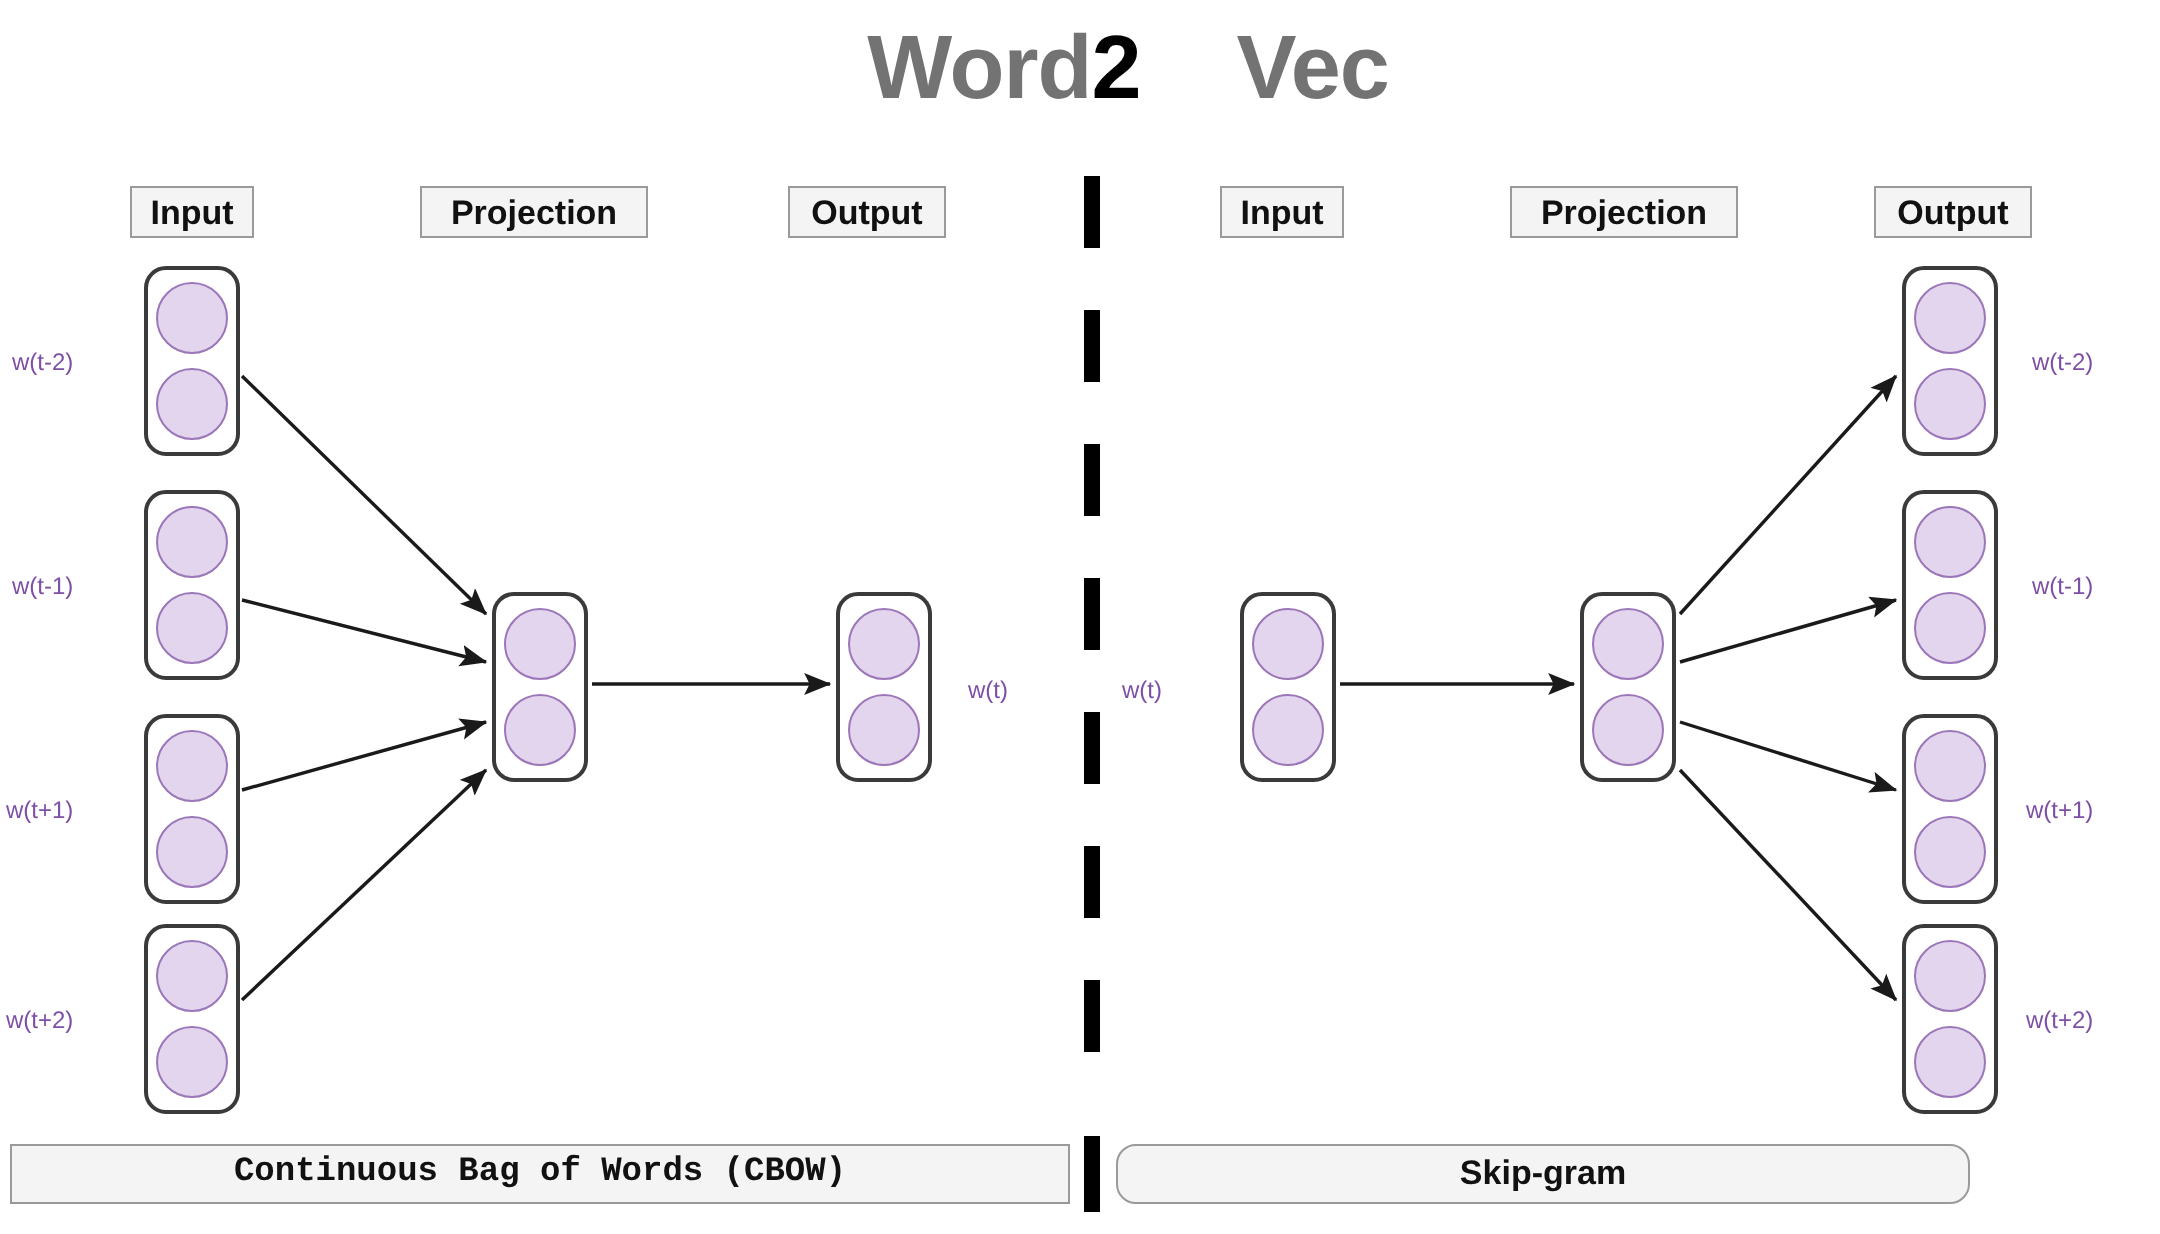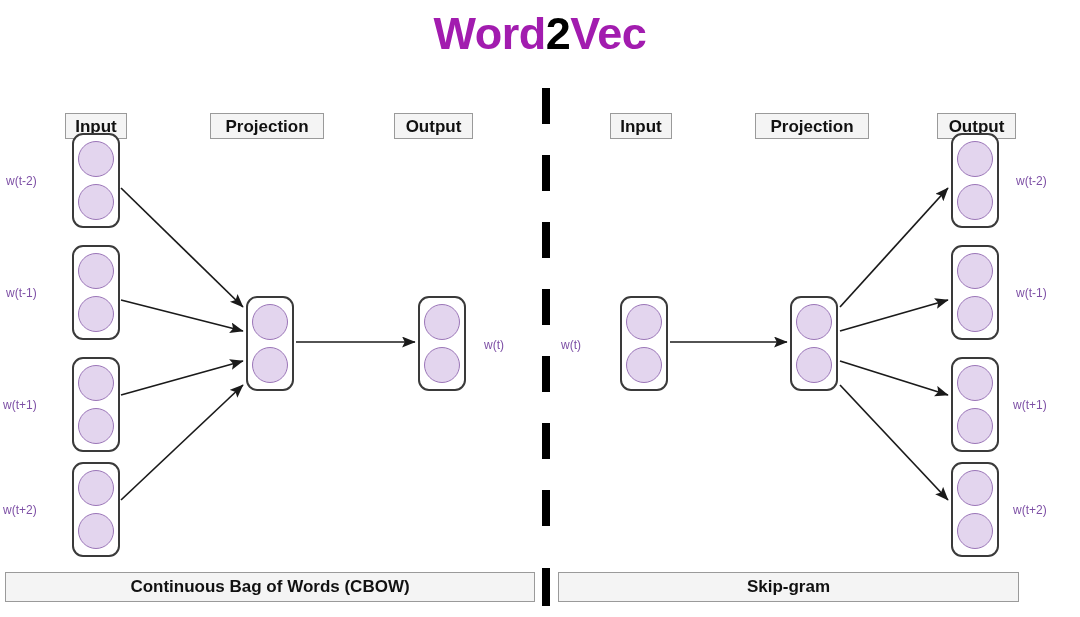--- a/index.html
+++ b/index.html
@@ -24,38 +24,37 @@
     left: 0;
     top: 6px;
     width: 1080px;
     text-align: center;
     font-size: 45px;
     font-weight: bold;
     letter-spacing: -0.5px;
     line-height: 56px;
     white-space: nowrap;
   }
-  #title .pv { color: #a21caf; }
+  #title .pv { color: #737373; margin-left: 48px; }
   #title .bk { color: #000000; }
 
   
   .hdr {
     position: absolute;
     background: #f4f4f4;
     border: 1px solid #9a9a9a;
     color: #111111;
     font-size: 17px;
     font-weight: bold;
     line-height: 26px;
     height: 26px;
     text-align: center;
     white-space: nowrap;
     box-sizing: border-box;
     padding: 0 5px;
-    margin-top: 20px;
   }
 
   
   .nbox {
     position: absolute;
     width: 48px;
     height: 95px;
     box-sizing: border-box;
     border: 2.5px solid #3a3a3a;
     border-radius: 11px;
@@ -109,22 +108,22 @@
     box-sizing: border-box;
     background: #f4f4f4;
     border: 1px solid #9a9a9a;
     color: #111111;
     font-size: 17px;
     font-weight: bold;
     line-height: 28px;
     text-align: center;
     white-space: nowrap;
   }
-  #caption-cbow { left: 5px; width: 530px; }
-  #caption-skipgram { left: 558px; width: 461px; }
+  #caption-cbow { left: 5px; width: 530px; font-family: Liberation Mono, monospace; }
+  #caption-skipgram { left: 558px; width: 427px; border-radius: 10px; }
 </style>
 </head>
 <body>
 
 <div id="canvas">
 
   <div id="title">
     <span class="pv">Word</span><span class="bk">2</span><span class="pv">Vec</span>
   </div>
 

